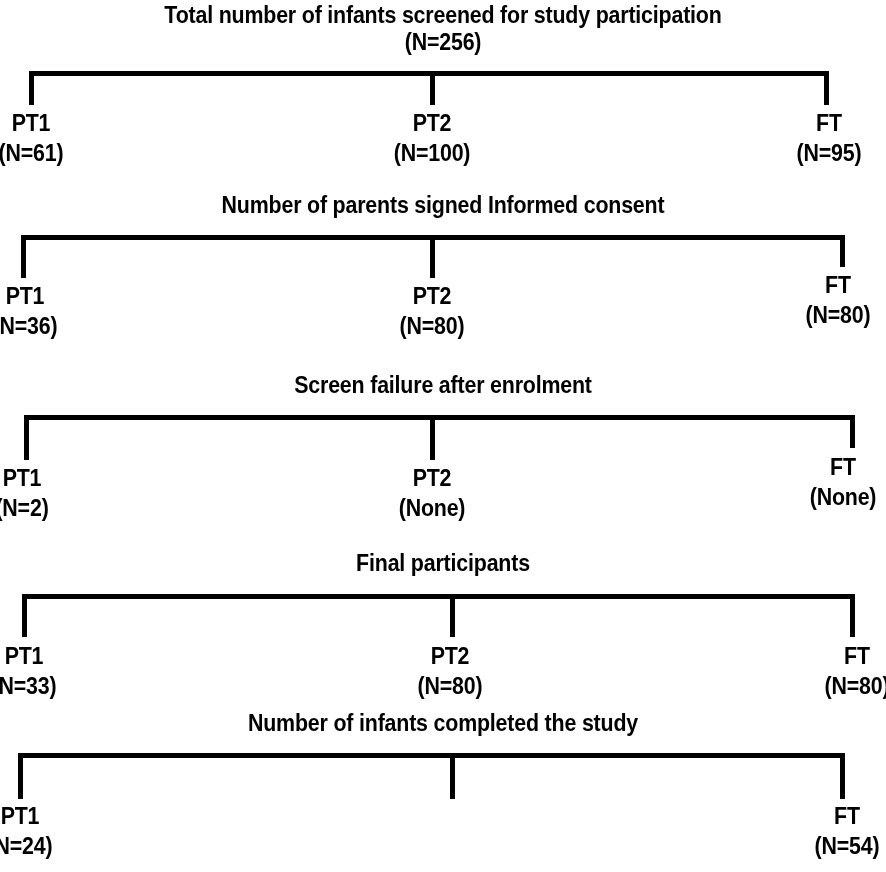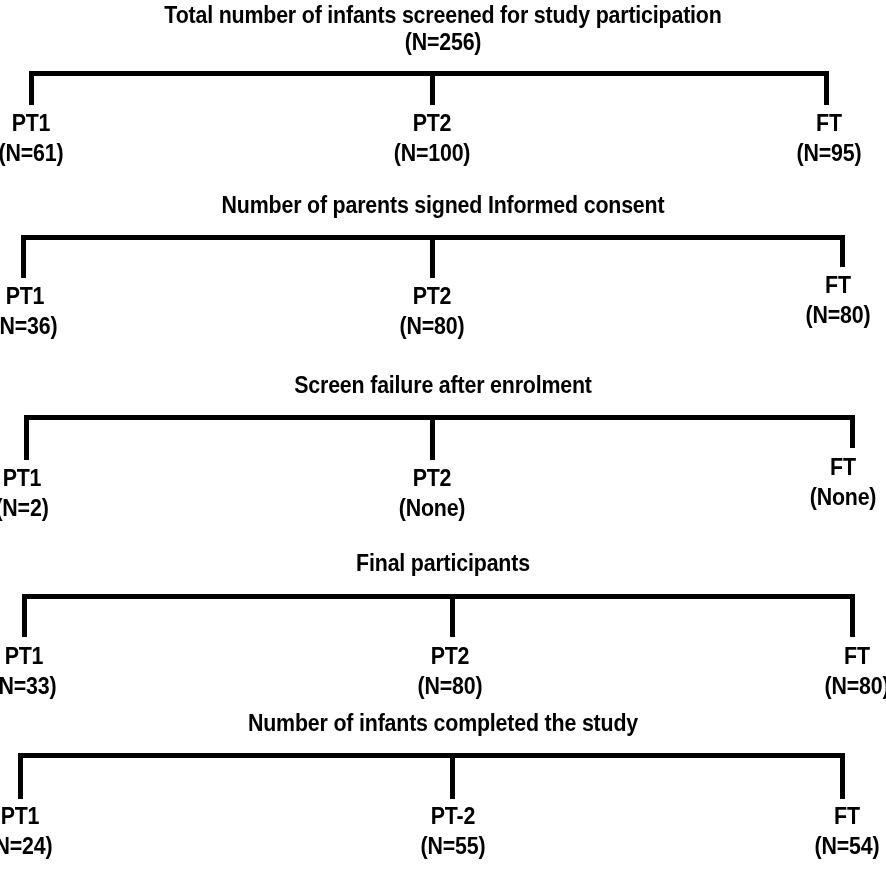--- a/index.html
+++ b/index.html
@@ -176,22 +176,18 @@
     <div class="bar"></div>
     <div class="tick left" style="height:46px;"></div>
     <div class="tick" style="left:432px; height:46px;"></div>
     <div class="tick right" style="height:46px;"></div>
   </div>
 
   <div class="group" style="left:-55px; top:801px; width:150px;">
     <span class="gname">PT1</span>
     <span class="gcount">(N=24)</span>
   </div>
-  <div class="group" style="left:378px; top:801px; width:150px;">
-    <span class="gname">PT-2</span>
-    <span class="gcount">(N=55)</span>
-  </div>
   <div class="group" style="left:772px; top:801px; width:150px;">
     <span class="gname">FT</span>
     <span class="gcount">(N=54)</span>
   </div>
 
 </div>
 
 </body></html>

